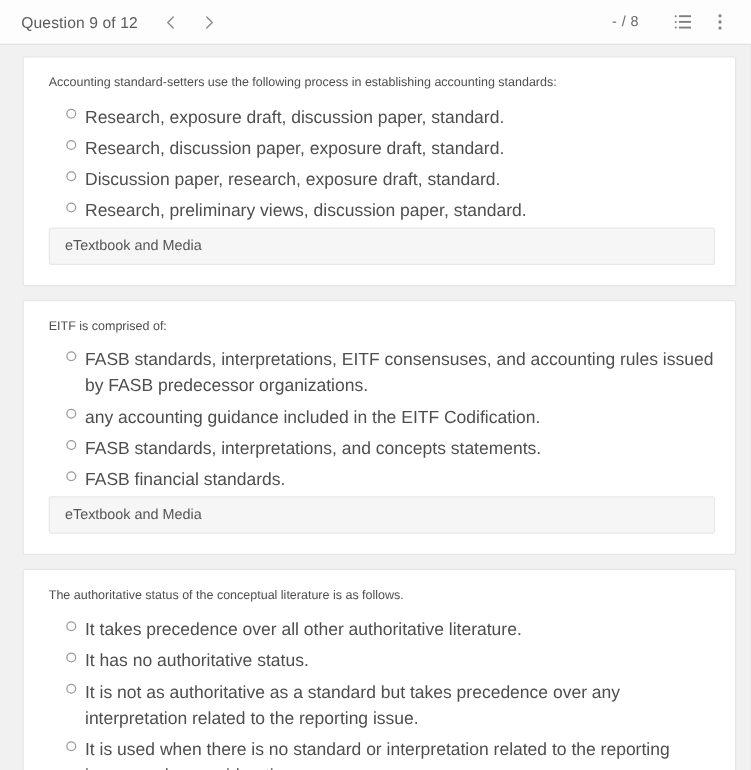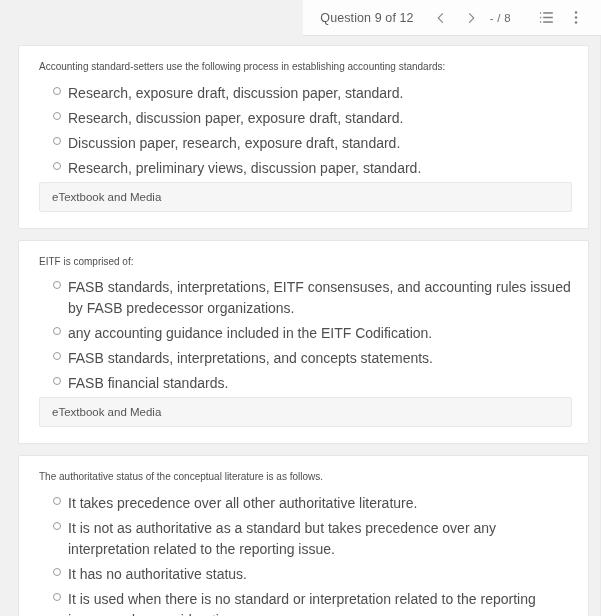--- a/index.html
+++ b/index.html
@@ -15,21 +15,20 @@
     color: #4a4a4a;
     overflow: hidden;
   }
   .app {
     position: relative;
     width: 601px;
     height: 616px;
     background: #f1f1f1;
     display: flex;
     flex-direction: column;
-    align-items: flex-end;
   }
 
   
   .header {
     height: 36px;
     min-height: 36px;
     background: #fdfdfd;
     border-bottom: 1px solid #e3e3e3;
     display: flex;
     align-items: center;
@@ -248,25 +247,25 @@
 
     <div class="card">
       <p class="stem">The authoritative status of the conceptual literature is as follows.</p>
       <ul class="options">
         <li class="option">
           <span class="radio"></span>
           <span class="option-label">It takes precedence over all other authoritative literature.</span>
         </li>
         <li class="option">
           <span class="radio"></span>
+          <span class="option-label">It has no authoritative status.</span>
+        </li>
+        <li class="option">
+          <span class="radio"></span>
           <span class="option-label">It is not as authoritative as a standard but takes precedence over any interpretation related to the reporting issue.</span>
-        </li>
-        <li class="option">
-          <span class="radio"></span>
-          <span class="option-label">It has no authoritative status.</span>
         </li>
         <li class="option">
           <span class="radio"></span>
           <span class="option-label">It is used when there is no standard or interpretation related to the reporting issues under consideration.</span>
         </li>
       </ul>
 
     </div>
 
   </div>

